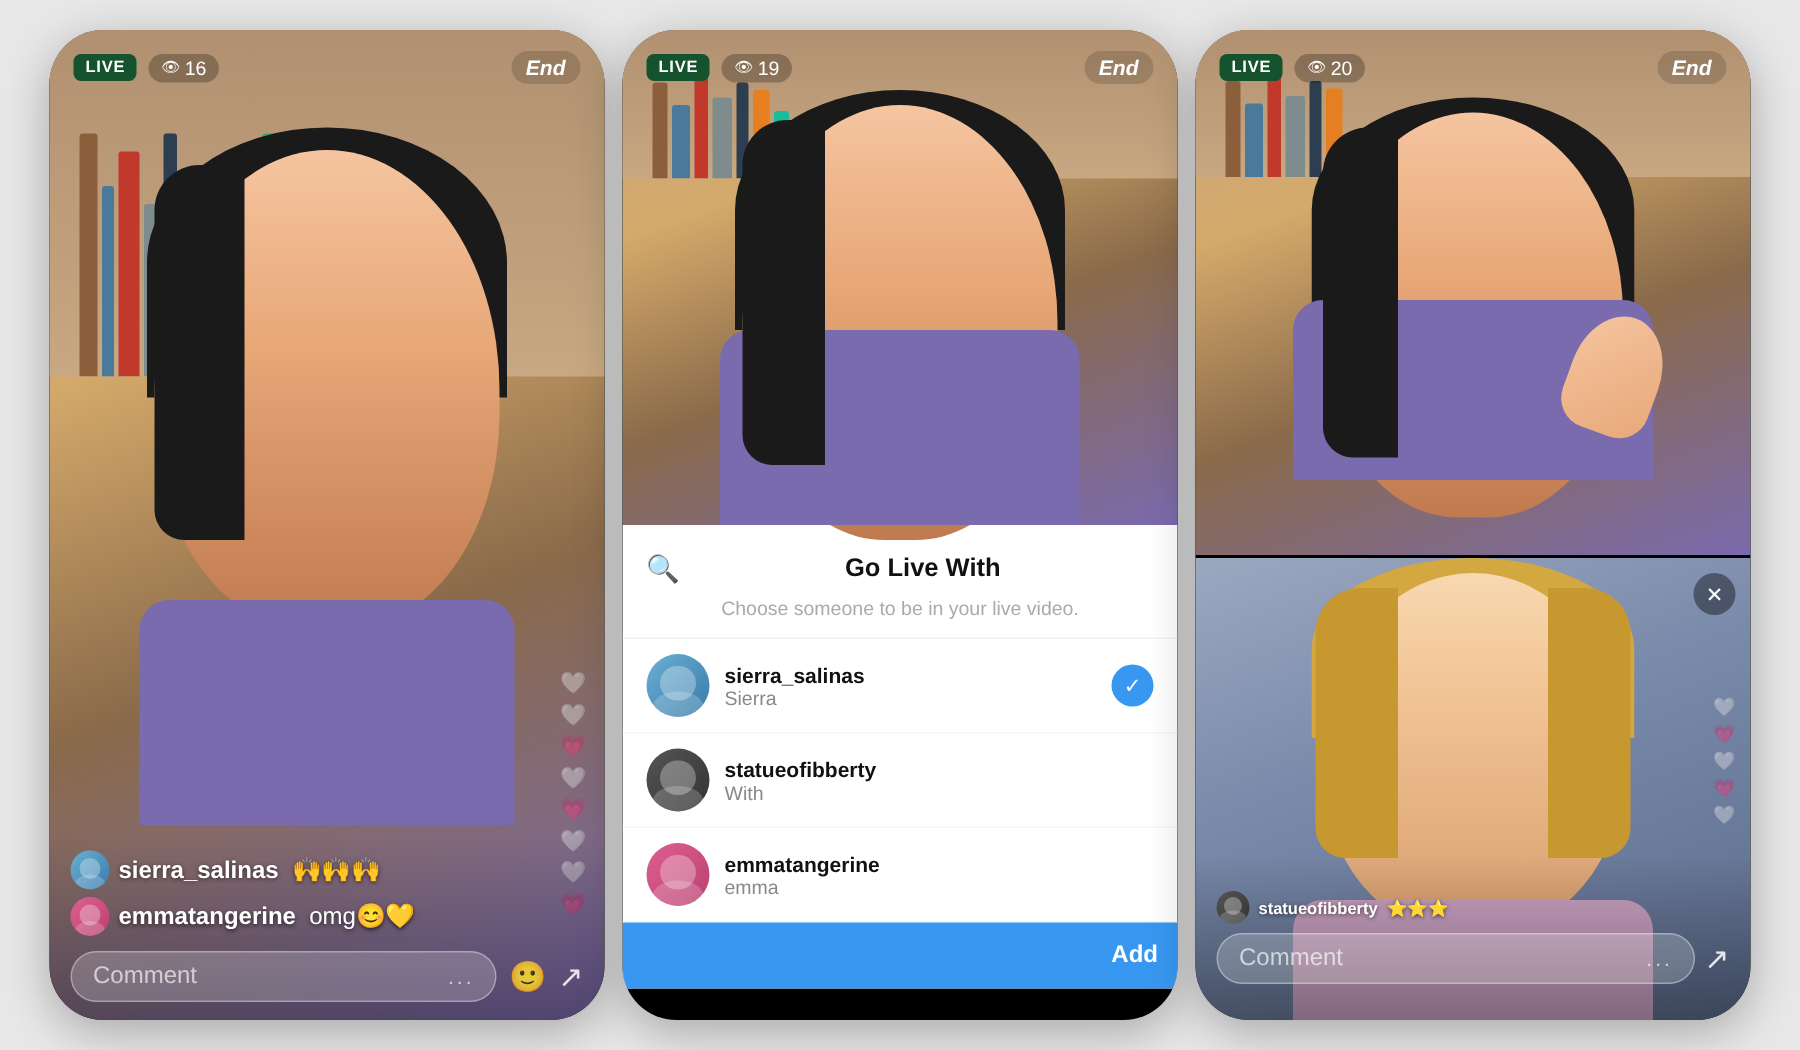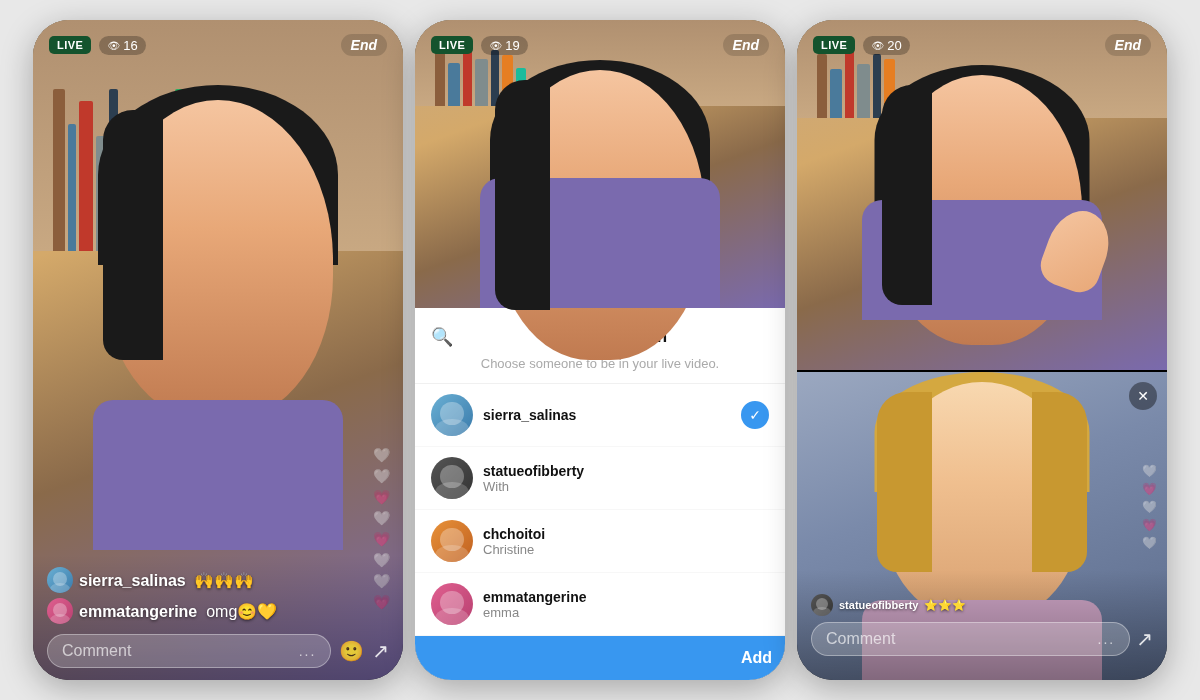--- a/index.html
+++ b/index.html
@@ -440,43 +440,35 @@
     <div class="modal-subtitle">Choose someone to be in your live video.</div>
 
     <div class="user-list">
 
       <div class="user-row">
         <div class="user-avatar av-blue" style="position:relative;">
           <div class="av-face" style="position:relative;"></div>
         </div>
         <div class="user-info">
           <div class="user-handle">sierra_salinas</div>
+          <div class="user-name">Sierra</div>
         </div>
         <div class="check-circle">✓</div>
       </div>
 
       <div class="user-row">
         <div class="user-avatar av-dark" style="position:relative;">
           <div class="av-face" style="position:relative;"></div>
         </div>
         <div class="user-info">
           <div class="user-handle">statueofibberty</div>
           <div class="user-name">With</div>
         </div>
       </div>
 
-      <div class="user-row">
-        <div class="user-avatar av-orange" style="position:relative;">
-          <div class="av-face" style="position:relative;"></div>
-        </div>
-        <div class="user-info">
-          <div class="user-handle">chchoitoi</div>
-          <div class="user-name">Christine</div>
-        </div>
-      </div>
 
       <div class="user-row">
         <div class="user-avatar av-pink" style="position:relative;">
           <div class="av-face" style="position:relative;"></div>
         </div>
         <div class="user-info">
           <div class="user-handle">emmatangerine</div>
           <div class="user-name">emma</div>
         </div>
       </div>

